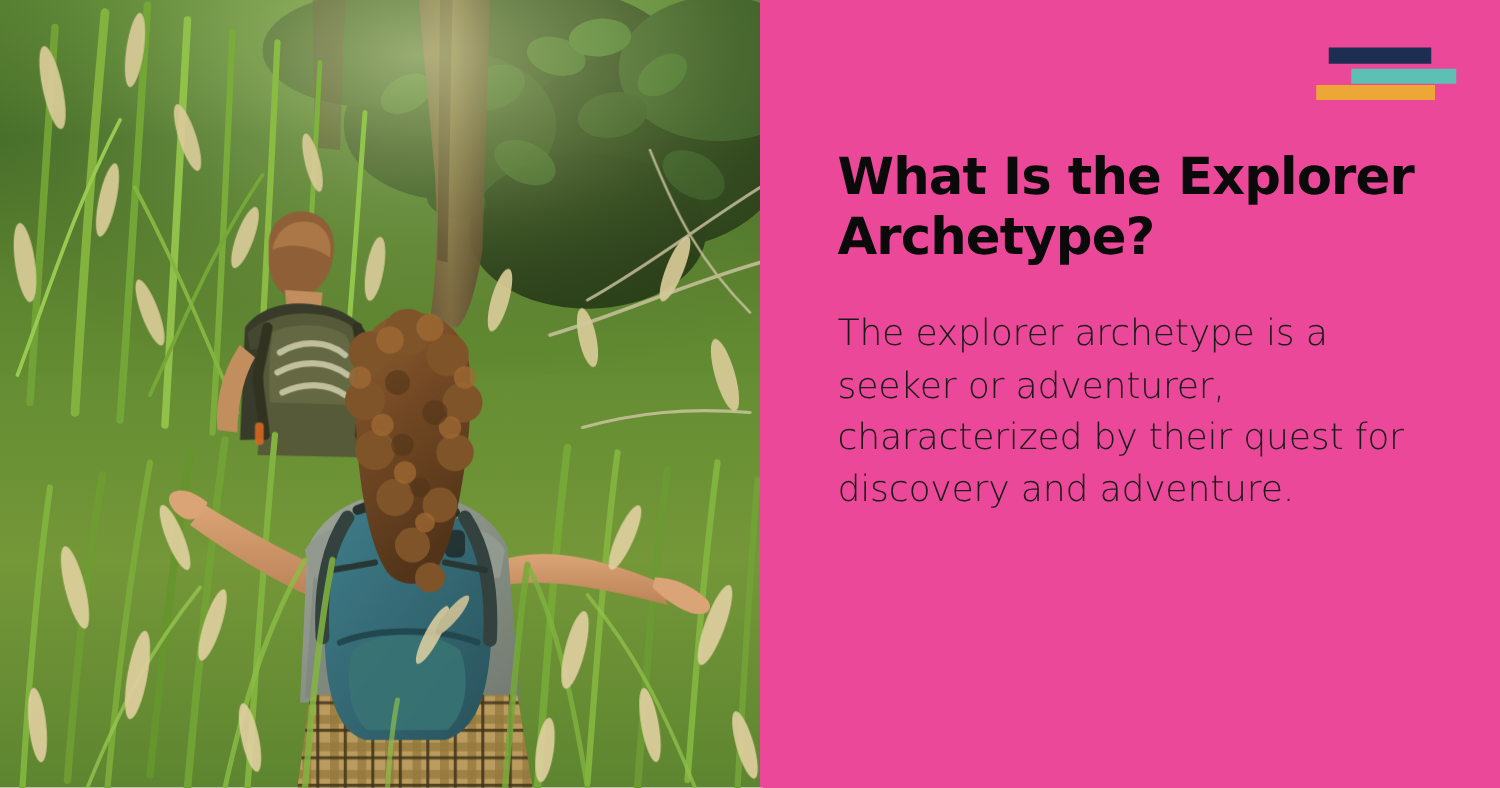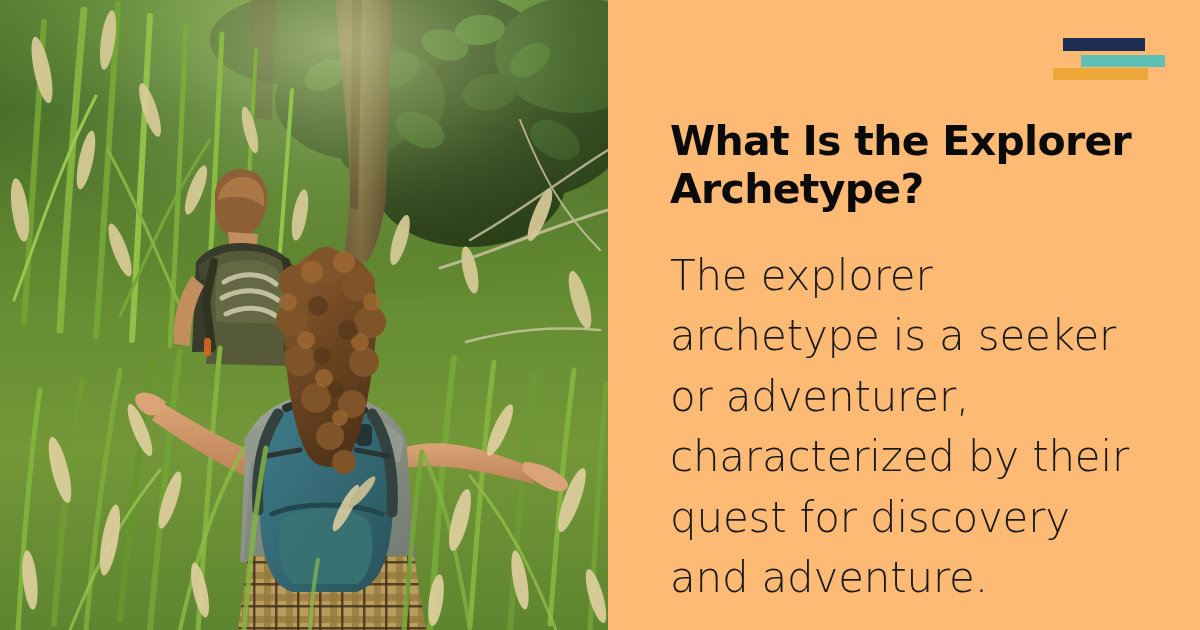--- a/index.html
+++ b/index.html
@@ -31,21 +31,21 @@
     flex: 0 0 608px;
   }
   .photo-svg { display: block; width: 608px; height: 630px; }
 
   
   .panel {
     position: relative;
     width: 592px;
     height: 630px;
     flex: 0 0 592px;
-    background: #fdba74;
+    background: #ec4899;
   }
 
   .deco {
     position: absolute;
     top: 0; left: 0;
     width: 592px; height: 120px;
   }
   .bar { position: absolute; }
   .bar-navy  { left: 455px; top: 38px; width: 82px;  height: 13px; background: #1e2d52; }
   .bar-teal  { left: 473px; top: 55px; width: 84px;  height: 12px; background: #5cc0b4; }
@@ -67,21 +67,21 @@
     letter-spacing: -0.7px;
     color: #0a0a0a;
     max-width: 500px;
   }
 
   .body-copy {
     margin: 0;
     padding-top: 32px;
     font-family: "DejaVu Sans", sans-serif;
     font-weight: 300;
-    font-size: 42px;
+    font-size: 29px;
     line-height: 1.44;
     letter-spacing: -0.2px;
     color: #1a1a1a;
     max-width: 460px;
   }
 </style>
 </head>
 <body>
 
 <div class="card">

